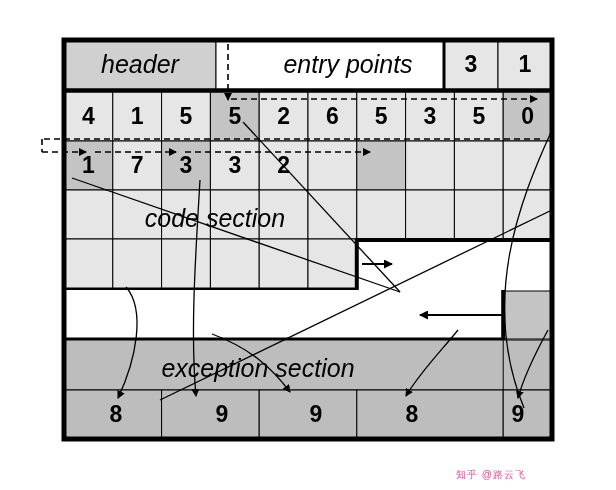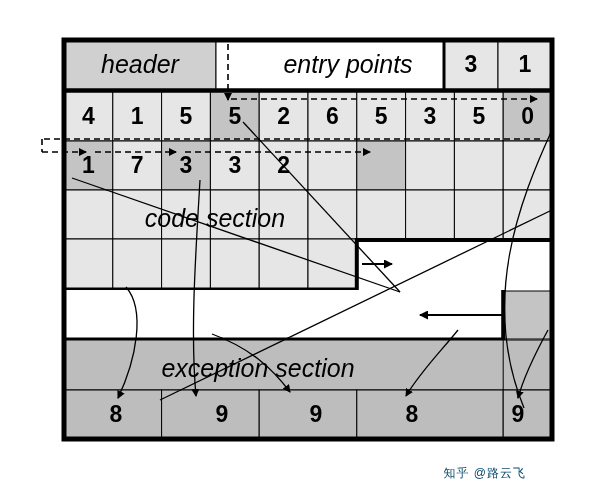--- a/index.html
+++ b/index.html
@@ -27,22 +27,22 @@
     font-size:25px;
     fill:#000;
     text-anchor:middle;
     dominant-baseline:middle;
     pointer-events:none;
   }
   .wm{
     position:absolute;
     right:10px;bottom:8px;
     font-family:"Liberation Sans", sans-serif;
-    font-size:12px;
-    color:#0c4a6e;
+    font-size:10px;
+    color:#ec4899;
     letter-spacing:1px;
     user-select:none;
   }
 </style>
 </head>
 <body>
 
 <div id="stage">
 
   <svg id="svgroot" viewBox="0 0 616 490" xmlns="http://www.w3.org/2000/svg">

